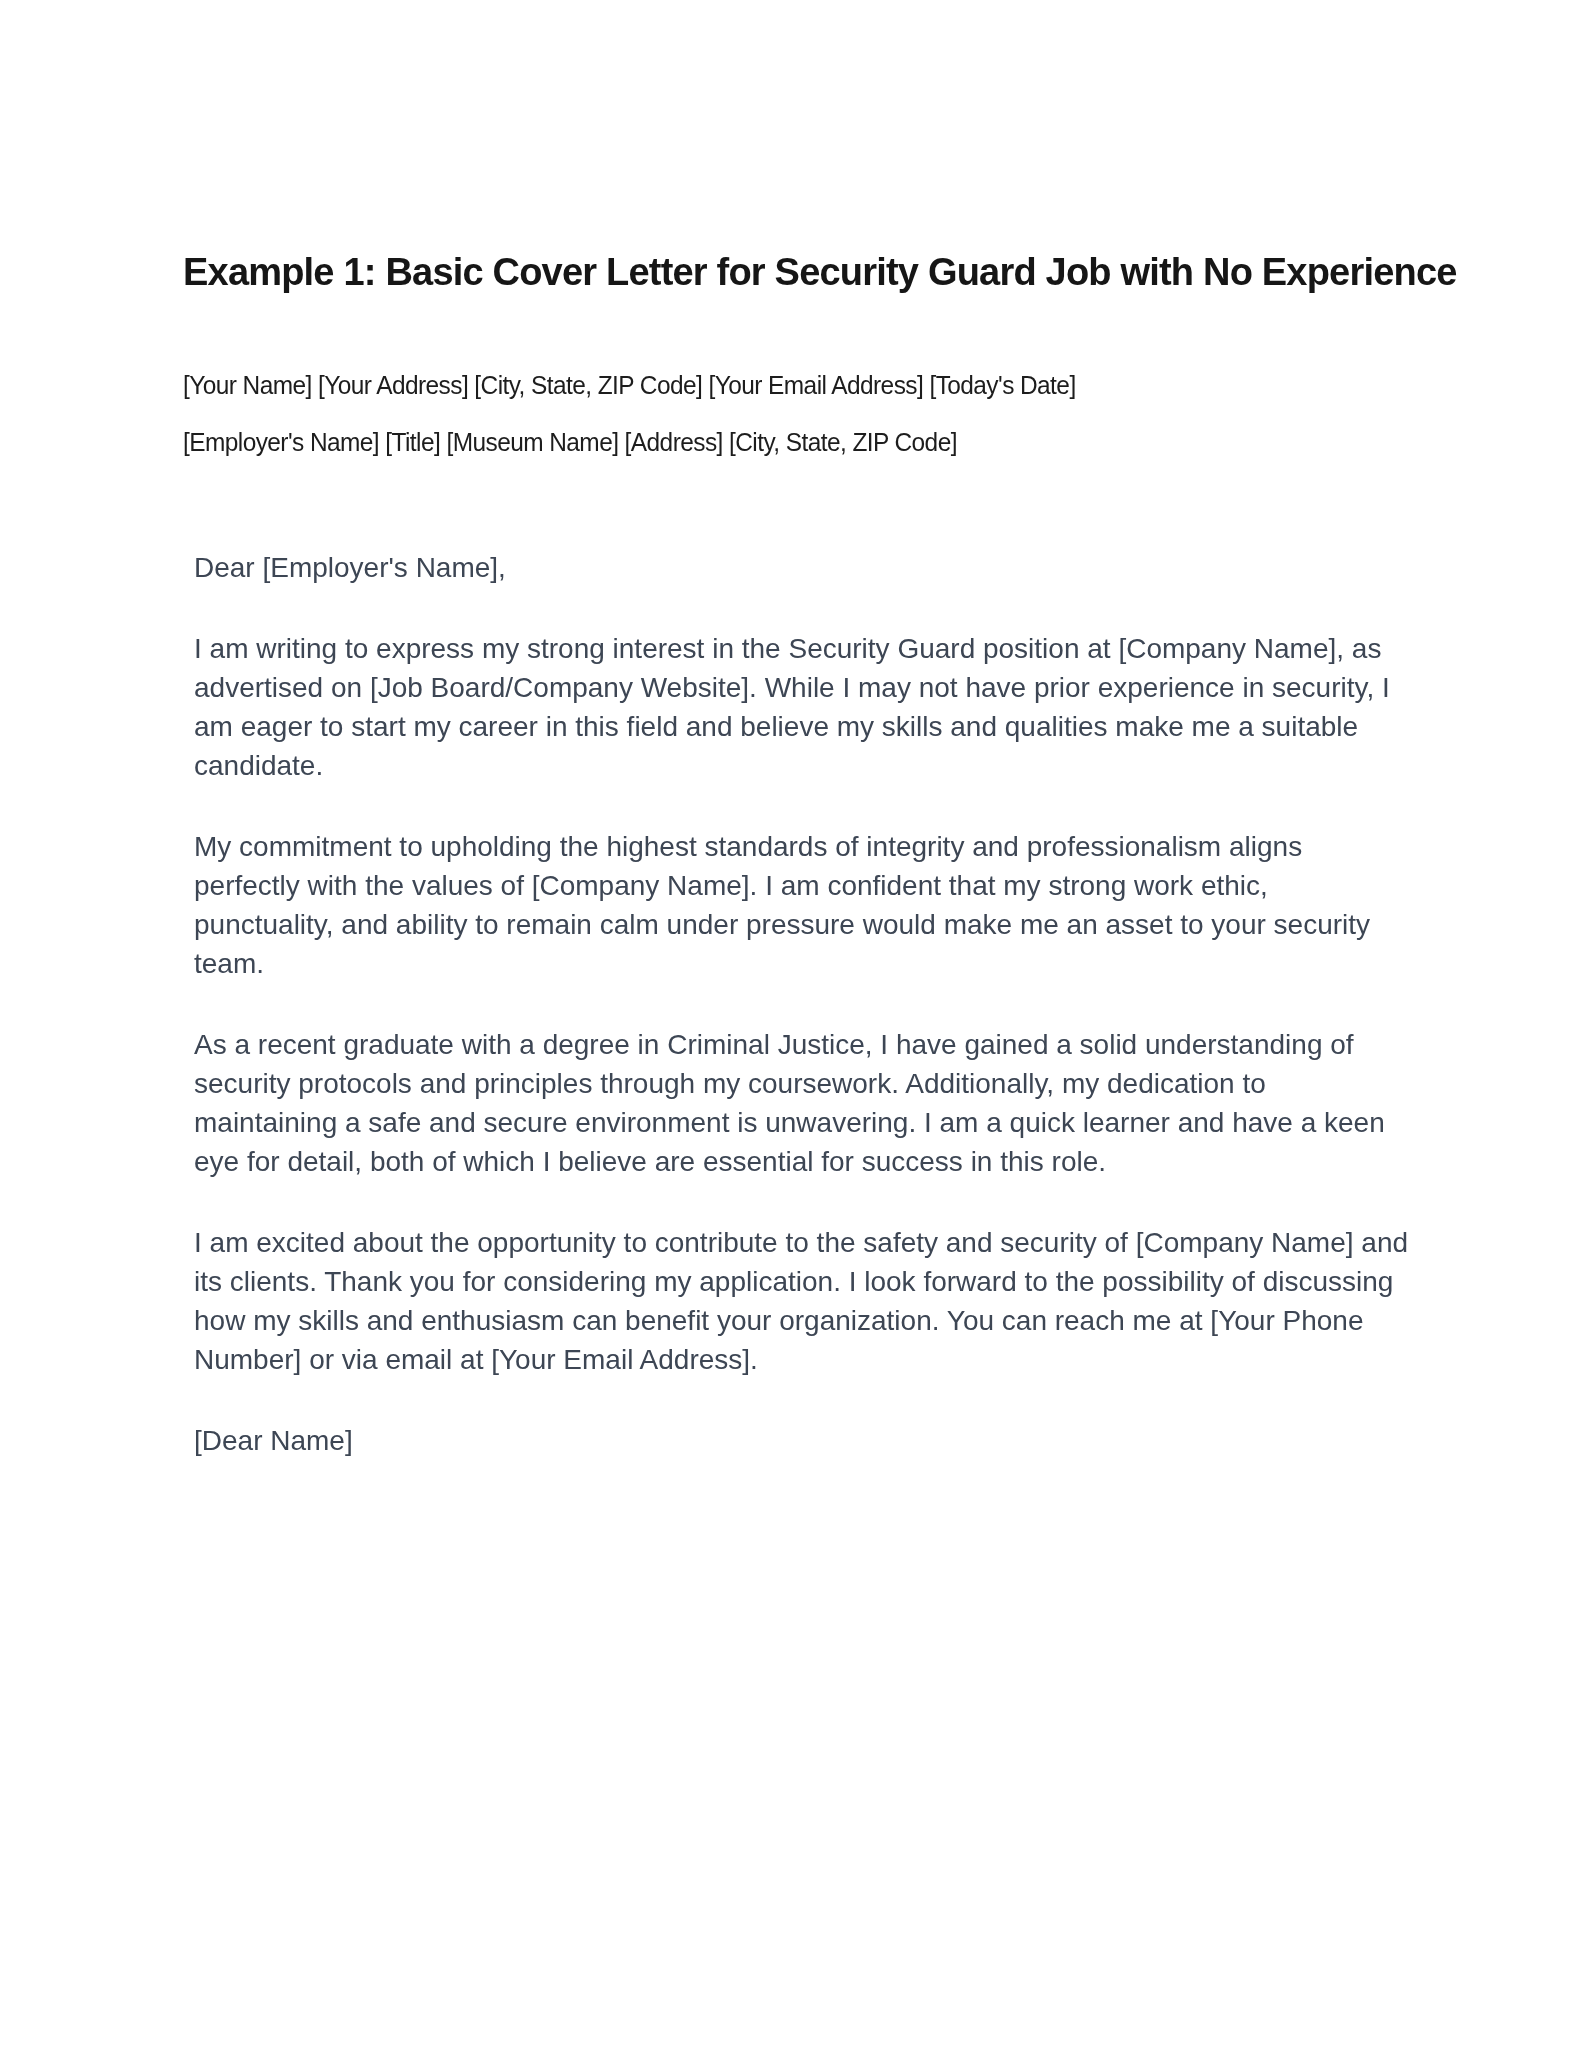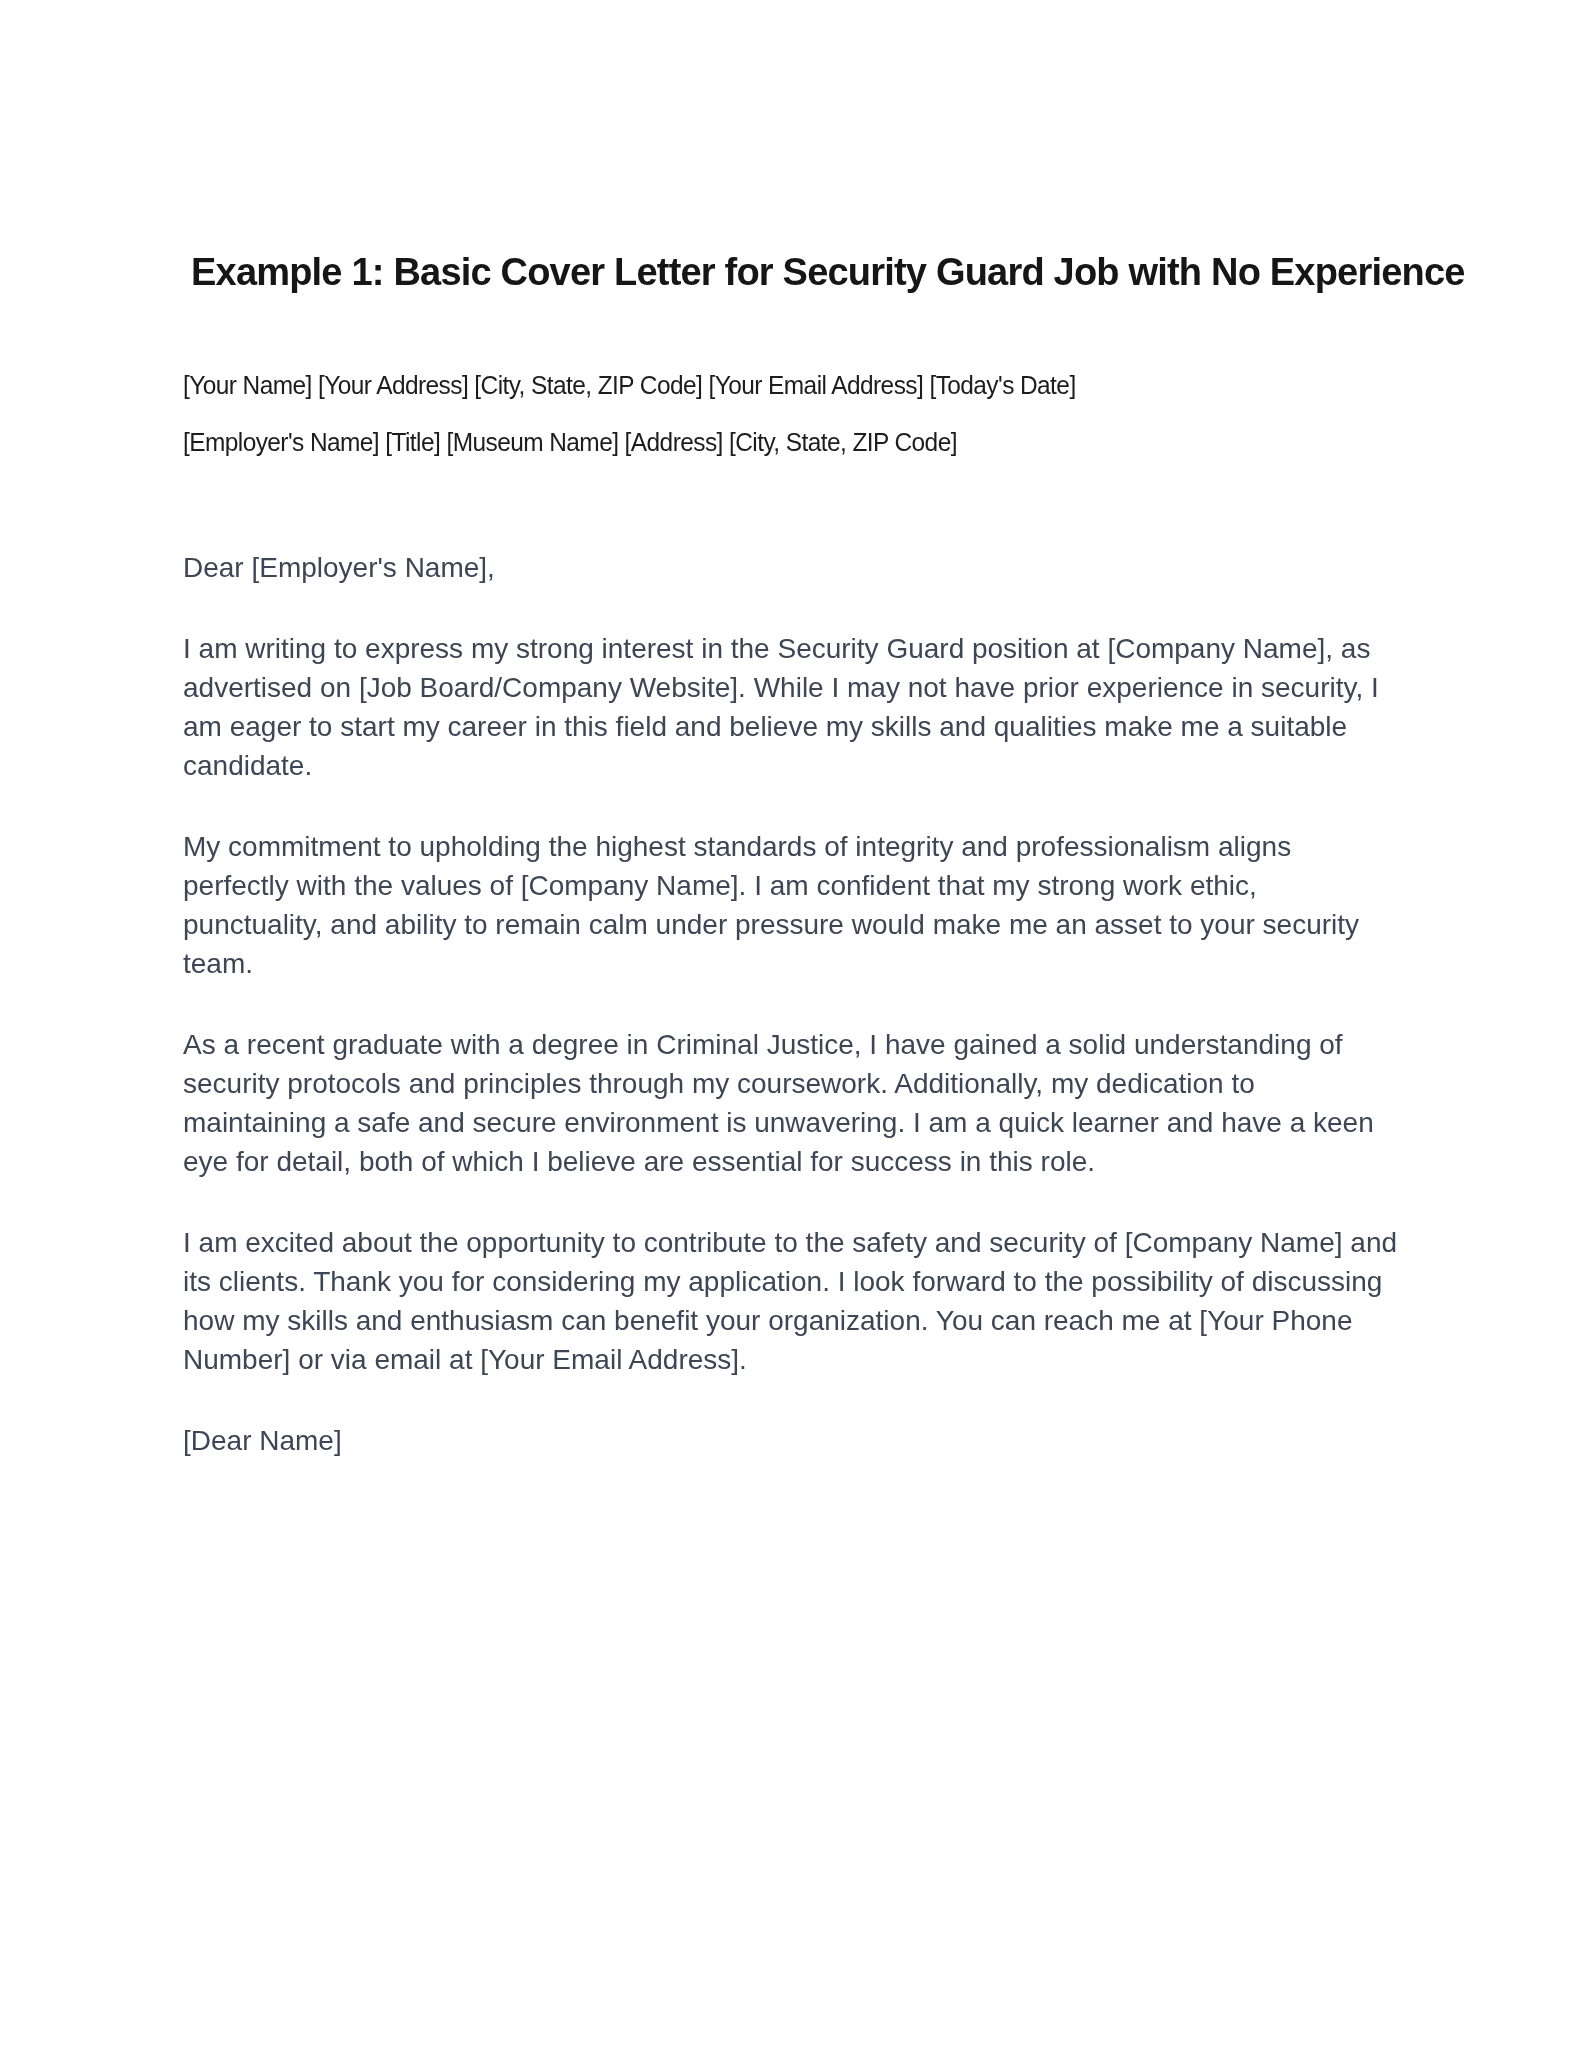--- a/index.html
+++ b/index.html
@@ -14,21 +14,21 @@
     font-family: "Liberation Sans", "DejaVu Sans", sans-serif;
   }
   .page {
     box-sizing: border-box;
     width: 1583px;
     height: 2048px;
     padding: 0 0 0 183px;
     background: #ffffff;
   }
   .doc-heading {
-    margin: 243px 0 66px 8px;
+    margin: 243px 0 66px 0;
     max-width: 1280px;
     font-size: 38px;
     line-height: 58px;
     font-weight: 700;
     letter-spacing: -0.8px;
     color: #161616;
   }
   .header-line {
     display: block;
     margin: 0 0 21px 0;
@@ -47,21 +47,21 @@
   }
   .blank-line {
     height: 88px;
   }
   .body-text {
     max-width: 1218px;
     font-size: 28px;
     line-height: 39px;
     font-weight: 400;
     color: #3d4654;
-    margin: 0 0 42px 0;
+    margin: 0 0 42px 11px;
   }
   .signature {
     margin-bottom: 0;
   }
 </style>
 </head>
 <body>
 
 <div class="page">
 

